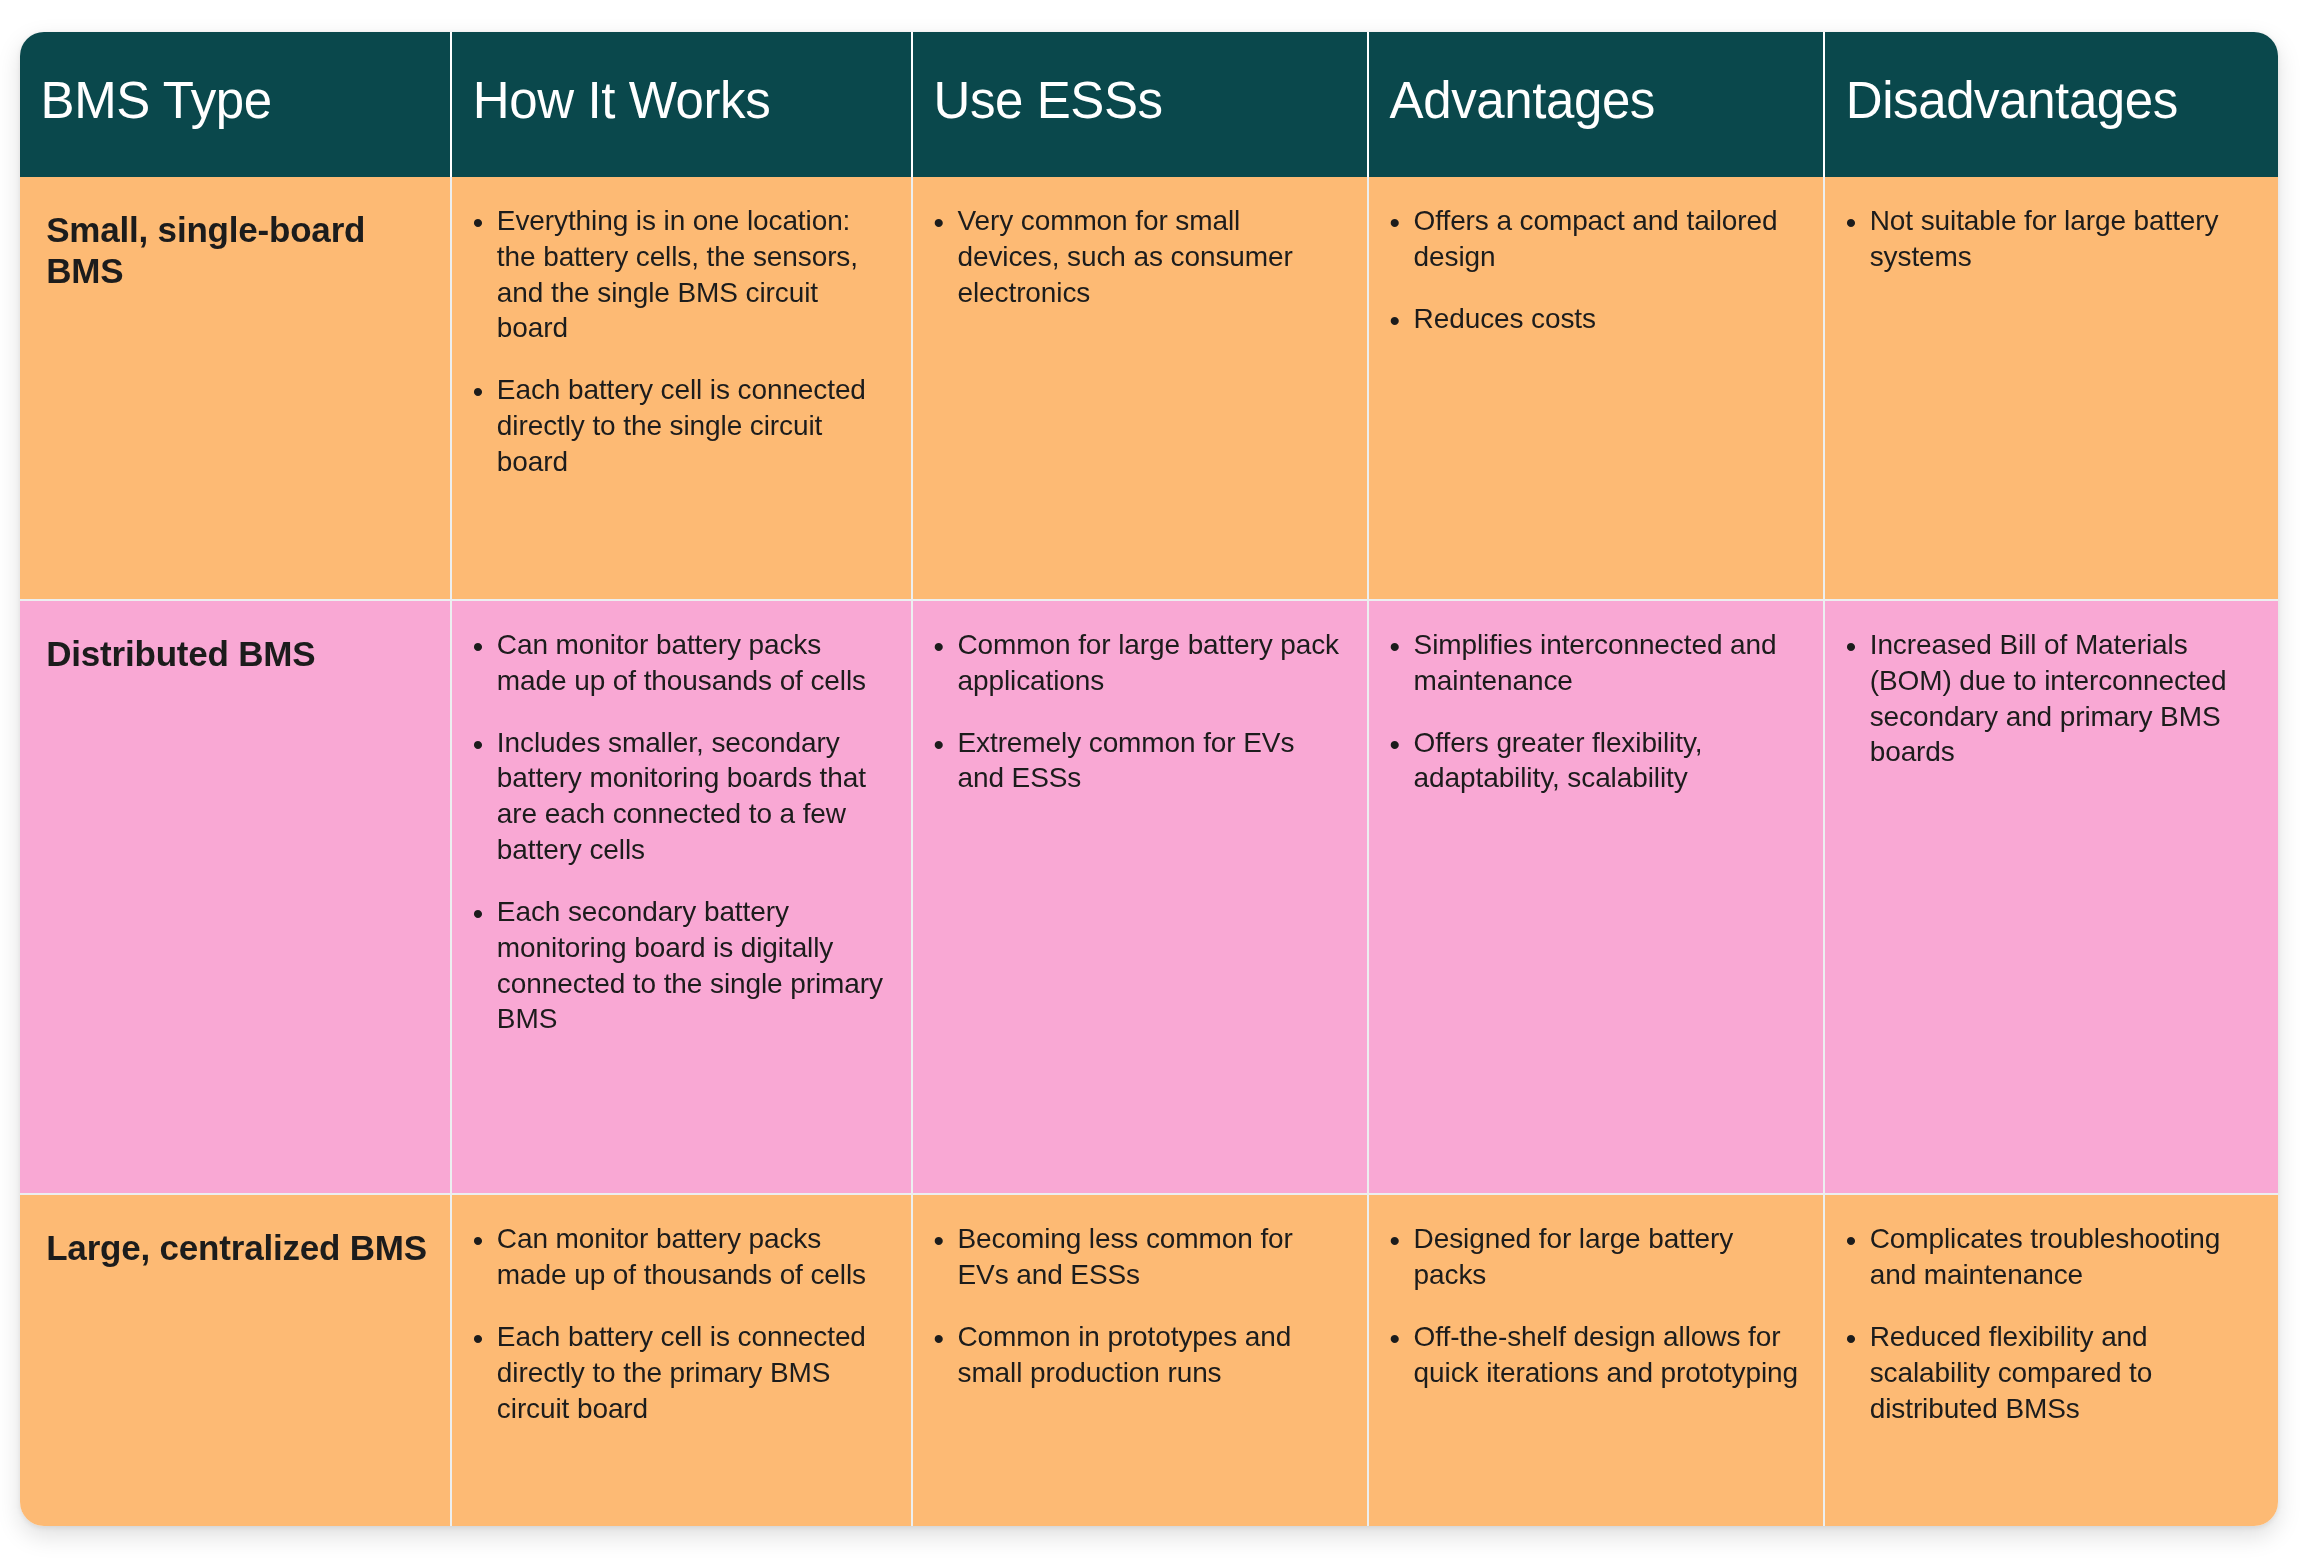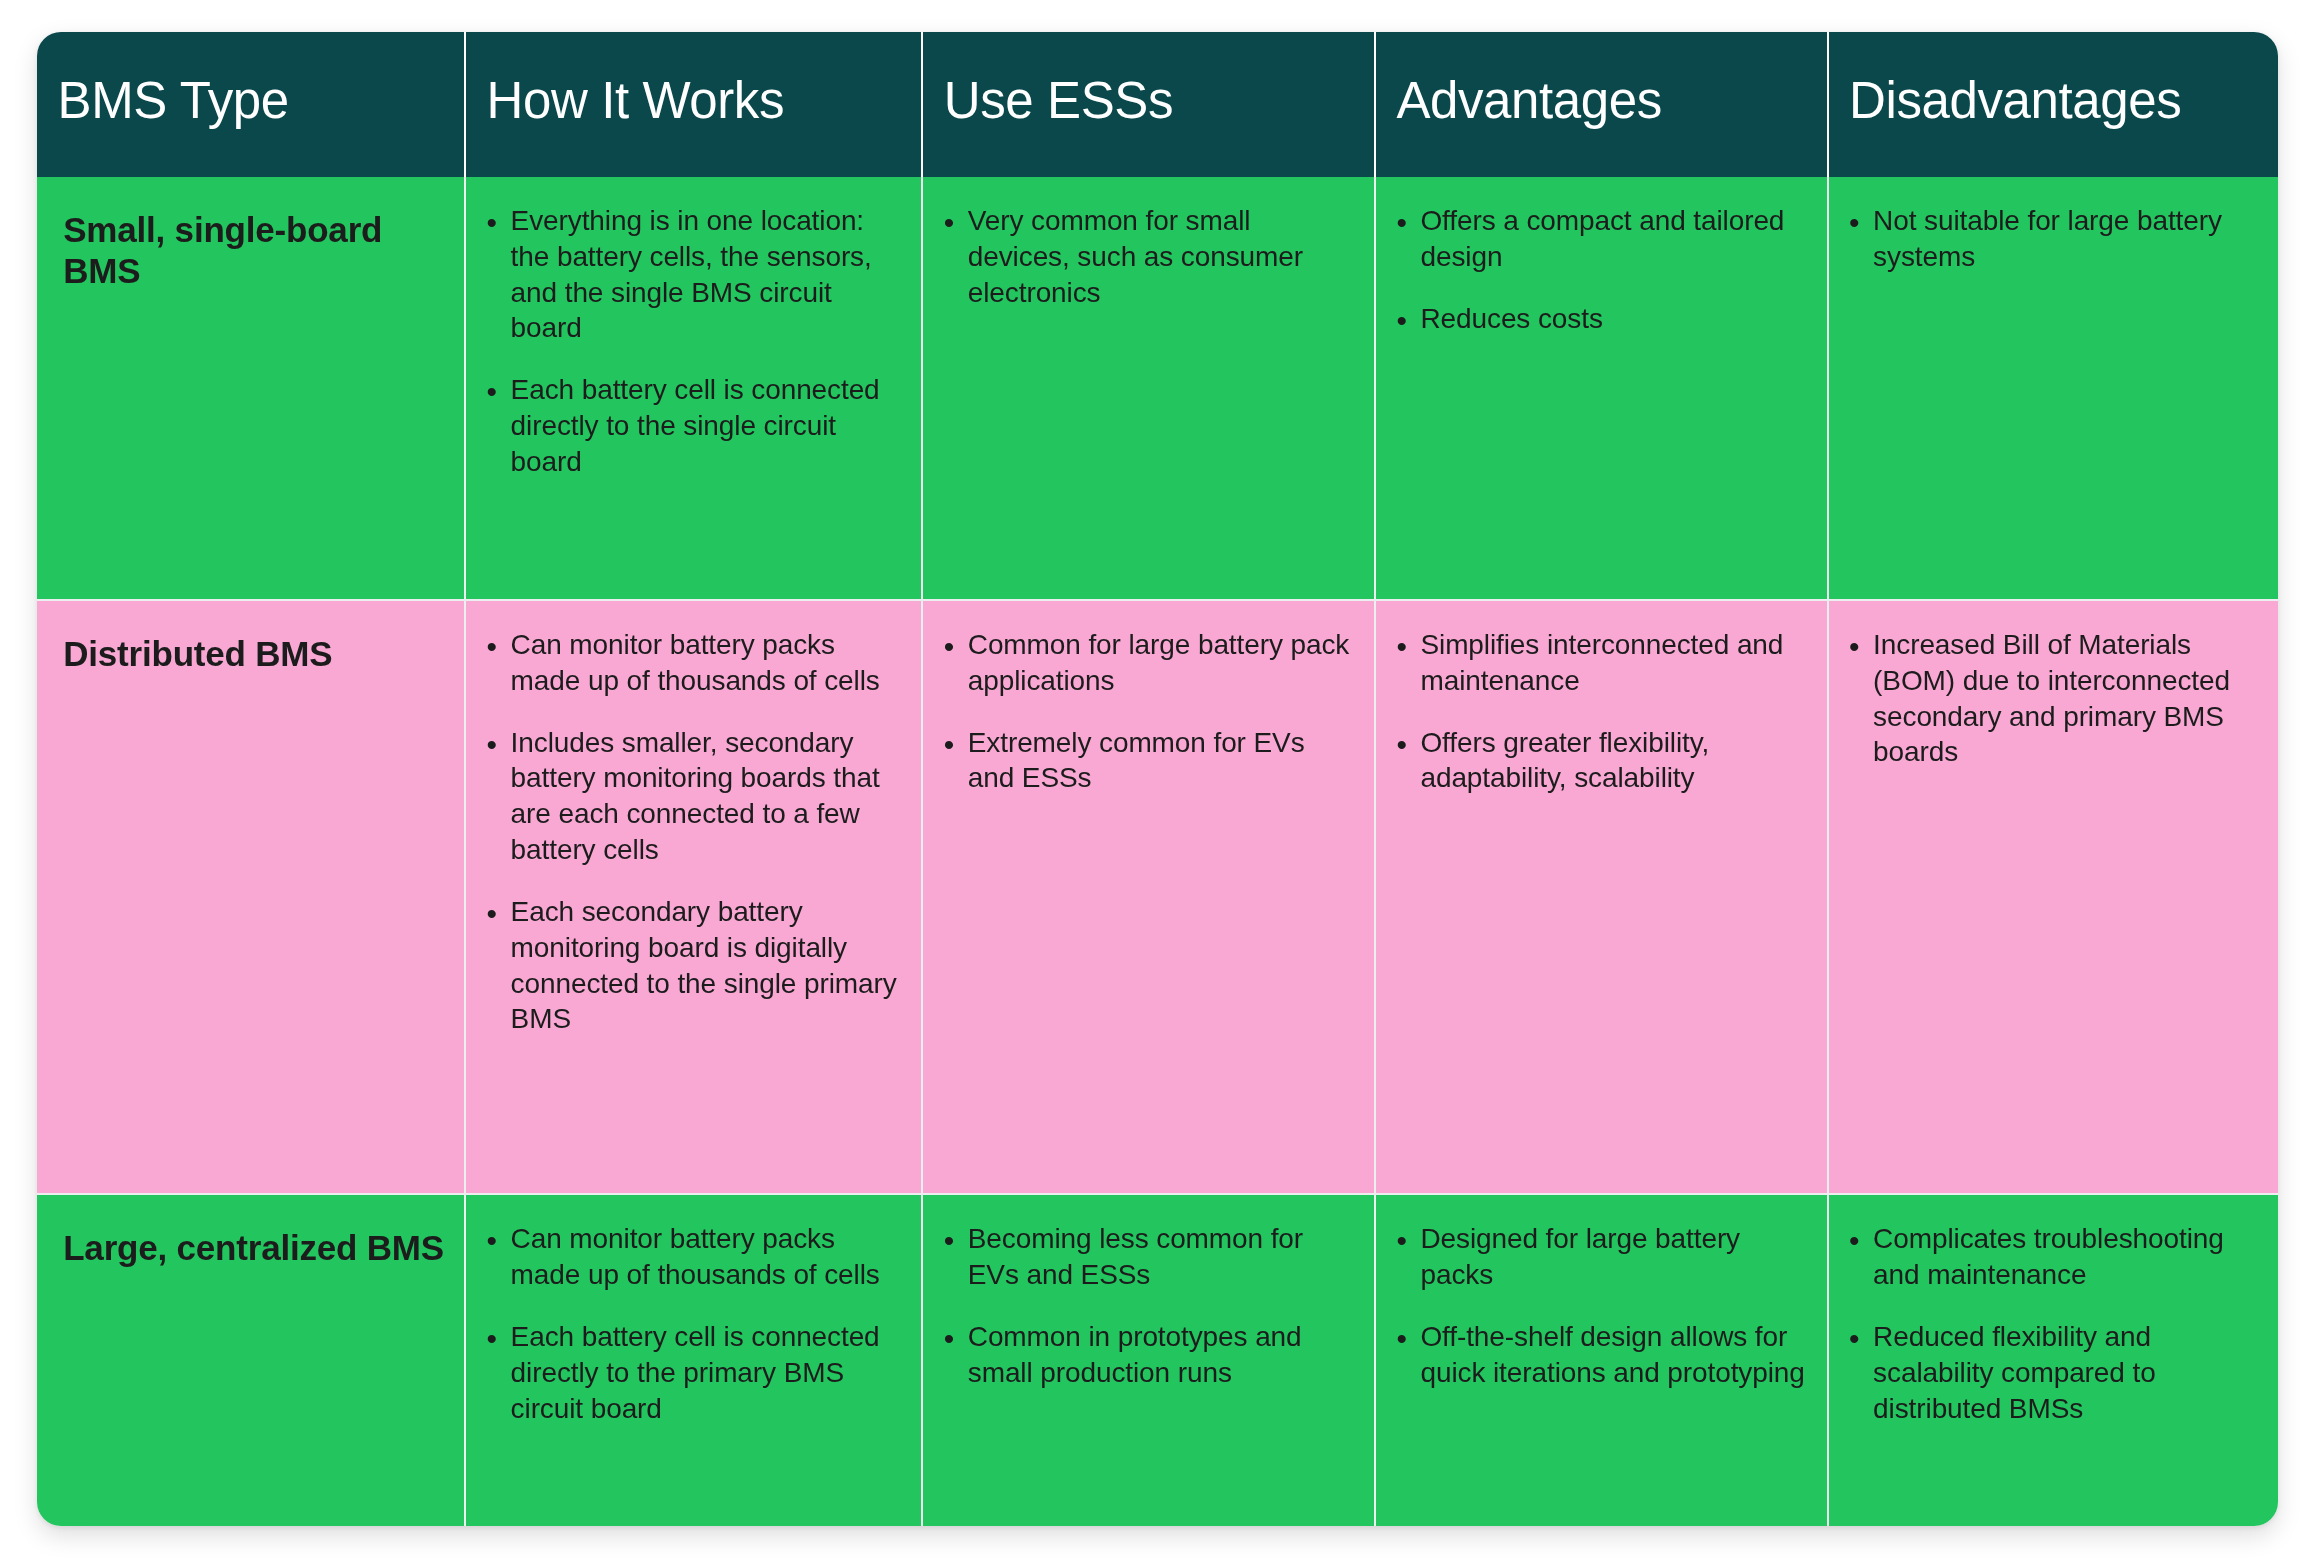--- a/index.html
+++ b/index.html
@@ -12,21 +12,21 @@
     height: 1567px;
     font-family: "Liberation Sans", sans-serif;
     -webkit-font-smoothing: antialiased;
   }
 
   .page {
     width: 2315px;
     height: 1567px;
     position: relative;
     box-sizing: border-box;
-    padding: 32px 37px 41px 37px;
+    padding: 32px 37px 41px 20px;
   }
 
   .card {
     width: 100%;
     height: 100%;
     box-sizing: border-box;
     background: #ffffff;
     border-radius: 24px;
     box-shadow: 0 9.4px 24px rgba(0,0,0,0.13), 0 1.9px 5.6px rgba(0,0,0,0.07);
     overflow: hidden;
@@ -58,21 +58,21 @@
   thead th:last-child { border-right: none; }
 
   tbody td {
     vertical-align: top;
     padding: 26px 19px 28px 20.6px;
     border-right: 2.8px solid #eceff0;
     box-sizing: border-box;
   }
   tbody td:last-child { border-right: none; }
 
-  tbody tr.row-white td { background: #22c55e; }
+  tbody tr.row-white td { background: #fdba74; }
   tbody tr.row-tint  td { background: #f9a8d4; }
 
   tbody tr + tr td { border-top: 2.8px solid #eceff0; }
 
   .type-label {
     font-size: 35px;
     line-height: 1.18;
     font-weight: bold;
     color: #1c1c1c;
     letter-spacing: -0.2px;

